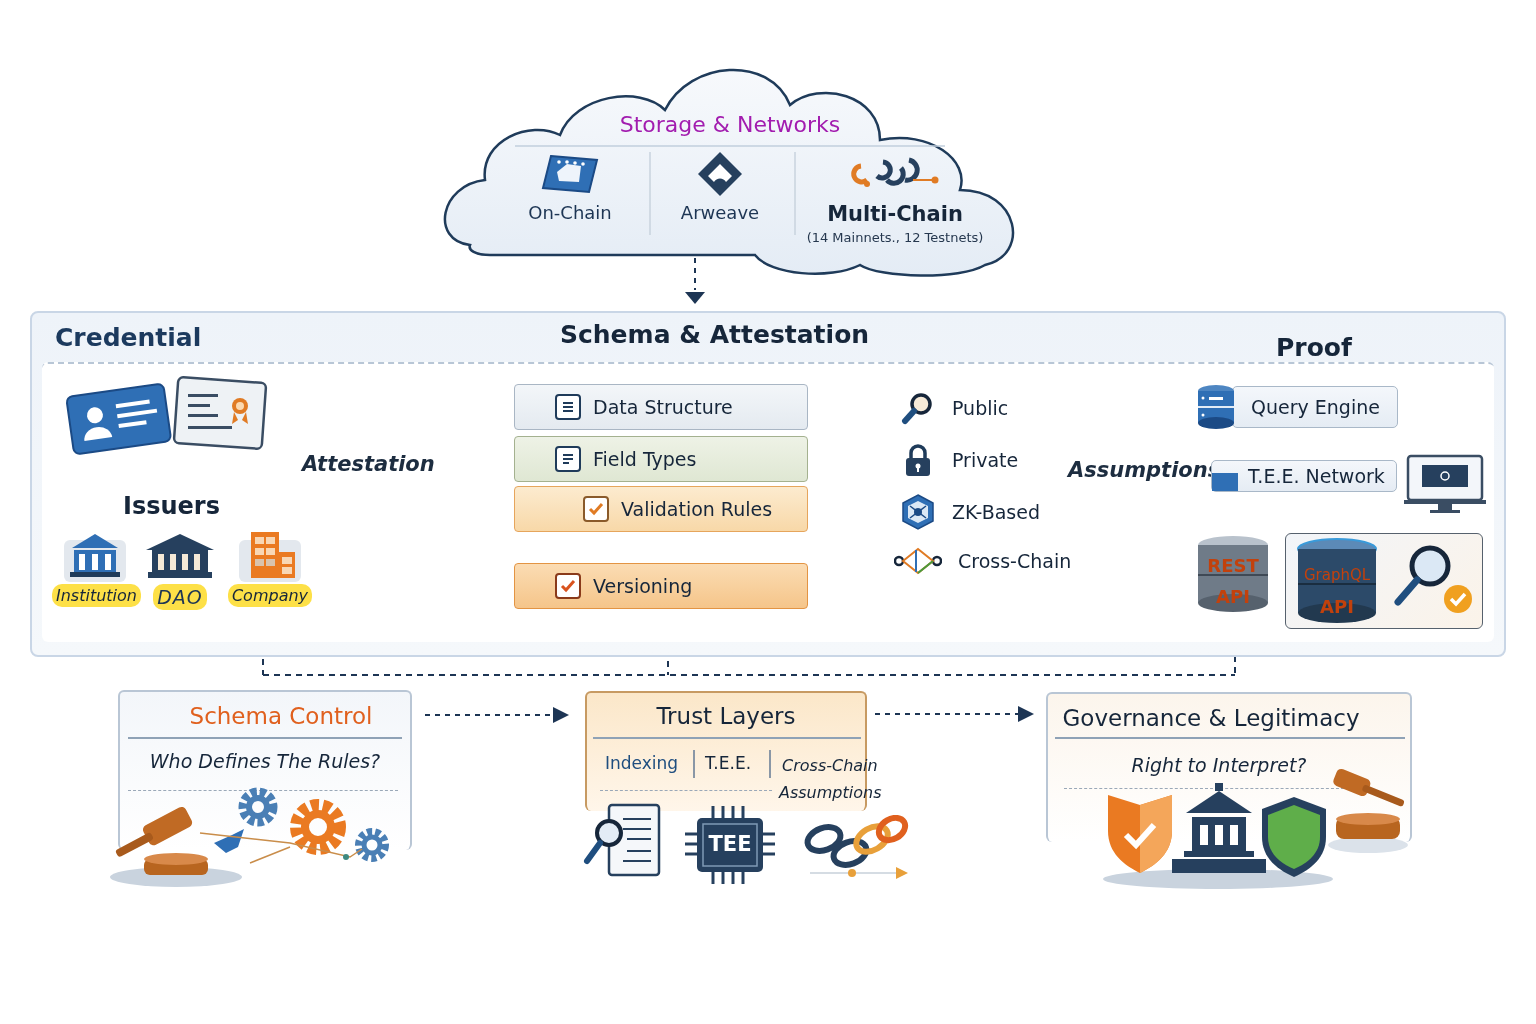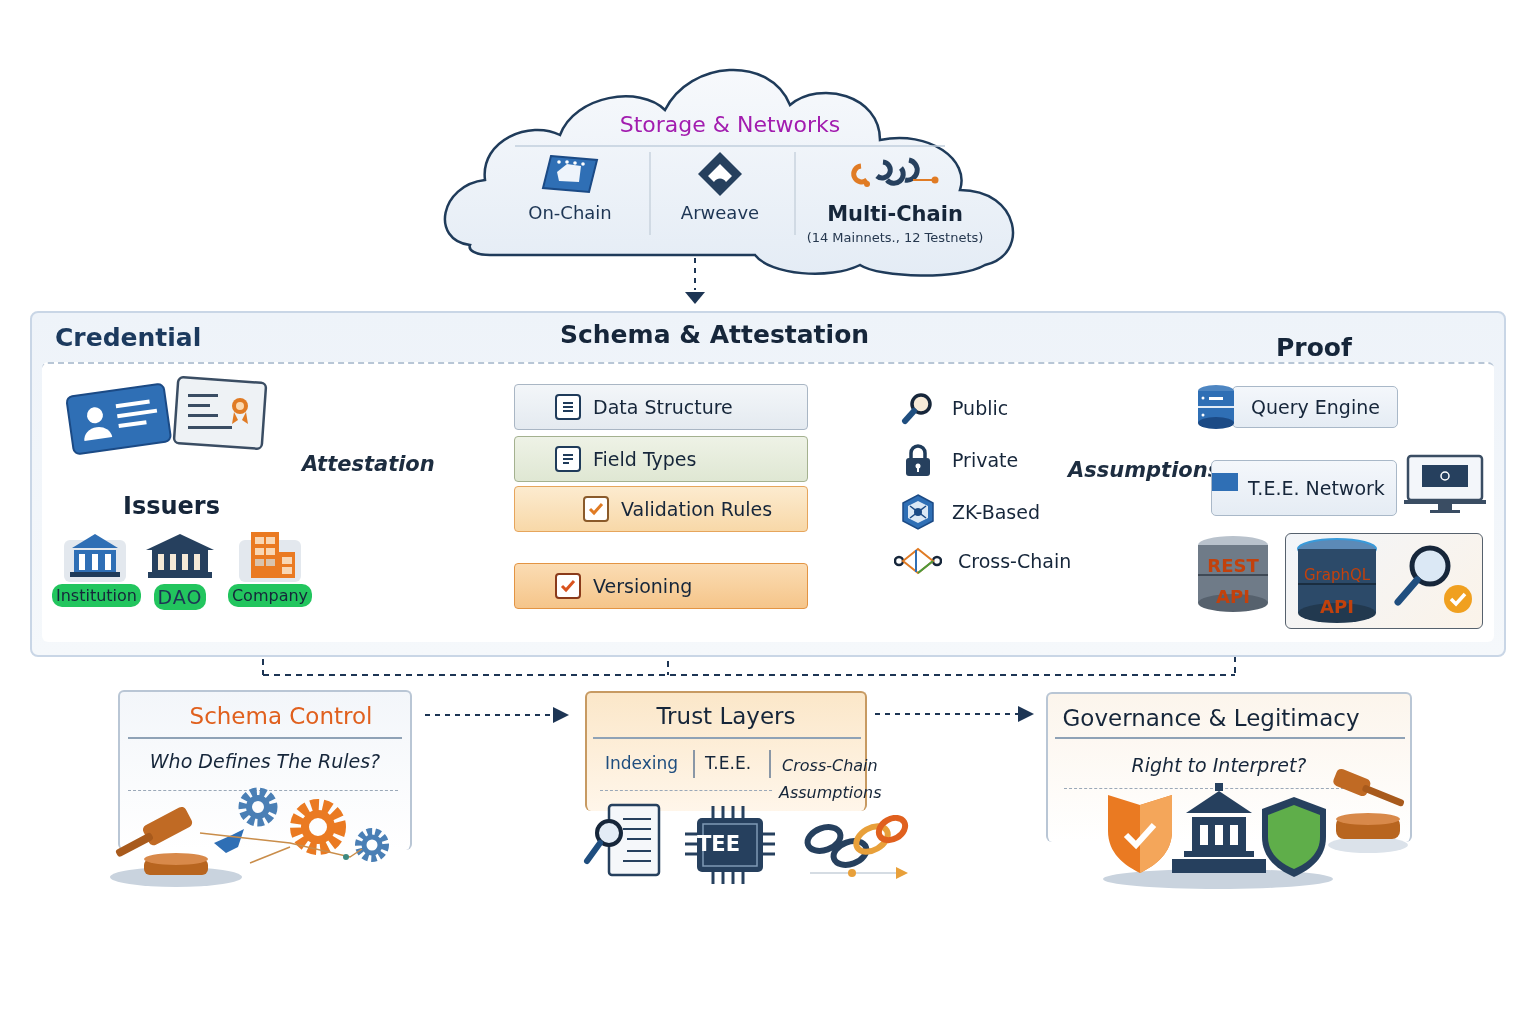--- a/index.html
+++ b/index.html
@@ -17,21 +17,21 @@
 
   
   .main-panel { left: 30px; top: 311px; width: 1476px; height: 346px; border: 2px solid #c9d6e6; border-radius: 8px;
     background: linear-gradient(180deg, #eef3f9 0%, #f5f8fb 100%); }
   .inner-panel { left: 42px; top: 362px; width: 1452px; height: 280px; background: #ffffff; border-radius: 6px; border-top: 2px dashed #b8c6d6; }
   .section-title { font-weight: bold; font-size: 25px; color: #1c3a5e; }
   .section-title.dark { color: #16263a; }
 
   .issuers-title { left: 123px; top: 492px; font-size: 24px; font-weight: bold; color: #16263a; }
   .issuer { top: 530px; text-align: center; }
-  .issuer-label { font-size: 16px; color: #16263a; background: #22c55e; border-radius: 10px; padding: 2px 4px; }
+  .issuer-label { font-size: 16px; color: #16263a; background: #fde047; border-radius: 10px; padding: 2px 4px; font-style: italic; }
   .issuer-label.dao { font-size: 19px; letter-spacing: 1px; color: #1d3554; }
 
   .flow-label { font-style: italic; font-weight: bold; font-size: 21px; color: #1d2d40; }
 
   
   .stack-item { left: 514px; width: 294px; height: 46px; border-radius: 4px; display: flex; align-items: center; font-size: 19px; color: #16263a; font-weight: 500; }
   .stack-item .ico { width: 26px; height: 26px; border-radius: 4px; border: 2px solid #1f3b5a; margin-left: 40px; margin-right: 12px; display: flex; align-items: center; justify-content: center; background: #fff; }
   .s-gray { background: linear-gradient(180deg,#f3f6f9,#e4eaf0); border: 1.5px solid #a9b6c4; }
   .s-green { background: linear-gradient(180deg,#eef2e6,#dfe7d3); border: 1.5px solid #a4b18f; }
   .s-orange1 { background: linear-gradient(180deg,#fcebcf,#f8d8a8); border: 1.5px solid #e6a55c; }
@@ -321,21 +321,21 @@
 <svg class="abs" style="left:1195px;top:384px;" width="42" height="46" viewBox="0 0 42 46">
   <ellipse cx="21" cy="7" rx="18" ry="6" fill="#4e86c2"></ellipse>
   <rect x="3" y="7" width="36" height="32" fill="#2f6fb5"></rect>
   <ellipse cx="21" cy="39" rx="18" ry="6" fill="#1b4a85"></ellipse>
   <line x1="3" y1="23" x2="39" y2="23" stroke="#e3ecf6" stroke-width="2"></line>
   <rect x="14" y="13" width="14" height="3" fill="#fff"></rect>
     <circle cx="8" cy="14" r="1.5" fill="#fff"></circle>
     <circle cx="8" cy="31" r="1.5" fill="#fff"></circle>
 </svg>
 
-<div class="abs proof-box" style="left:1211px;top:460px;width:186px;height:56px;padding-left:36px;">
+<div class="abs proof-box" style="left:1211px;top:460px;width:186px;height:32px;padding-left:36px;">
   <span class="abs" style="left:0;top:12px;width:26px;height:18px;background:#2f6fb5;"></span>
   <span>T.E.E. Network</span>
 </div>
 <svg class="abs" style="left:1402px;top:452px;" width="86" height="62" viewBox="0 0 86 62">
   <rect x="6" y="4" width="74" height="44" rx="3" fill="#f3f6fa" stroke="#3a4d63" stroke-width="2.5"></rect>
   <rect x="20" y="13" width="46" height="22" fill="#26405e"></rect>
   <circle cx="43" cy="24" r="4" fill="none" stroke="#fff" stroke-width="1.5"></circle>
   <rect x="2" y="48" width="82" height="4" fill="#3a4d63"></rect>
   <rect x="36" y="52" width="14" height="6" fill="#3a4d63"></rect>
   <rect x="28" y="58" width="30" height="3" fill="#3a4d63"></rect>
@@ -436,21 +436,21 @@
       <line x1="2" y1="28" x2="14" y2="28"></line>
         <line x1="2" y1="38" x2="14" y2="38"></line>
         <line x1="2" y1="48" x2="14" y2="48"></line>
       <line x1="80" y1="28" x2="92" y2="28"></line>
         <line x1="80" y1="38" x2="92" y2="38"></line>
         <line x1="80" y1="48" x2="92" y2="48"></line>
     </g>
     <rect x="14" y="12" width="66" height="54" rx="5" fill="#26405e"></rect>
     <rect x="20" y="18" width="54" height="42" fill="none" stroke="#7f99b5" stroke-width="1.5"></rect>
   </svg>
-  <div class="abs" style="left:14px;top:26px;width:66px;color:#fff;font-weight:bold;font-size:21px;">TEE</div>
+  <div class="abs" style="left:14px;top:26px;width:66px;text-align:center;color:#fff;font-weight:bold;font-size:21px;">TEE</div>
 </div>
 <svg class="abs" style="left:800px;top:815px;" width="112" height="66" viewBox="0 0 112 66">
   <ellipse cx="24" cy="24" rx="17" ry="11" fill="none" stroke="#26405e" stroke-width="6" transform="rotate(-20 24 24)"></ellipse>
   <ellipse cx="50" cy="38" rx="17" ry="11" fill="none" stroke="#26405e" stroke-width="6" transform="rotate(-20 50 38)"></ellipse>
   <ellipse cx="72" cy="24" rx="17" ry="11" fill="none" stroke="#e8a03a" stroke-width="6" transform="rotate(-30 72 24)"></ellipse>
   <ellipse cx="92" cy="14" rx="14" ry="10" fill="none" stroke="#e0601e" stroke-width="6" transform="rotate(-30 92 14)"></ellipse>
   <line x1="10" y1="58" x2="100" y2="58" stroke="#c7d0da" stroke-width="1.5"></line>
   <circle cx="52" cy="58" r="4" fill="#e8a03a"></circle>
   <path d="M96,52 L108,58 L96,64 z" fill="#e8a03a"></path>
 </svg>

